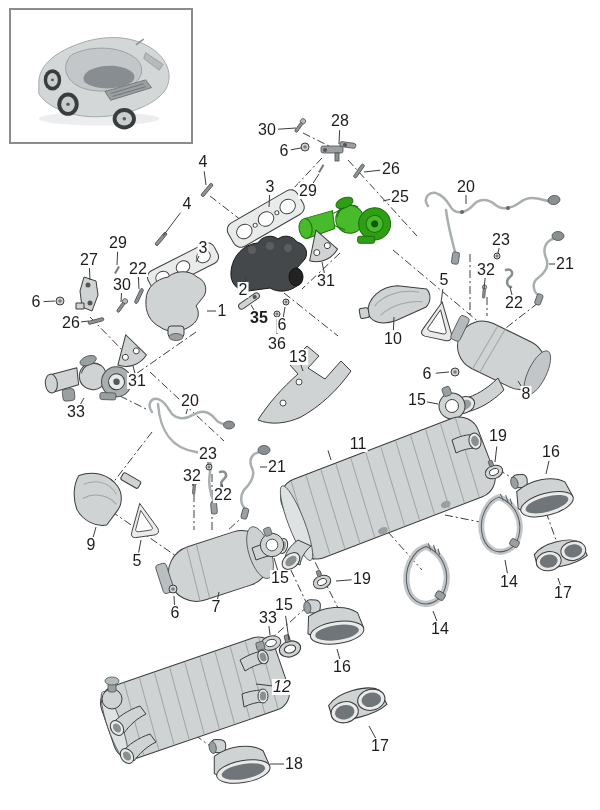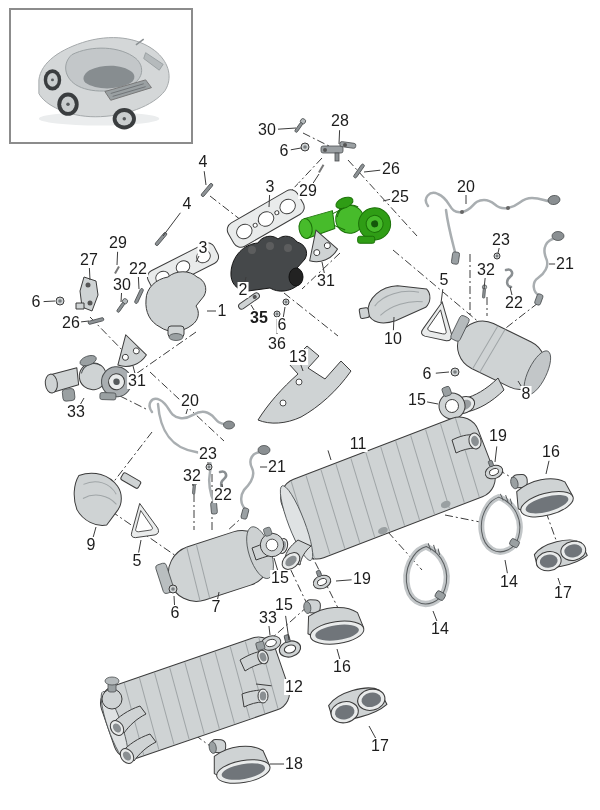--- a/index.html
+++ b/index.html
@@ -452,16 +452,16 @@
       <span class="callout" style="left: 362px; top: 579px;">19</span>
       <span class="callout" style="left: 440px; top: 629px;">14</span>
       <span class="callout" style="left: 509px; top: 582px;">14</span>
       <span class="callout" style="left: 342px; top: 667px;">16</span>
       <span class="callout" style="left: 563px; top: 593px;">17</span>
       <span class="callout" style="left: 380px; top: 746px;">17</span>
       <span class="callout" style="left: 284px; top: 605px;">15</span>
       <span class="callout" style="left: 268px; top: 618px; text-align: center;">33</span>
       <span class="callout" style="left: 175px; top: 613px;">6</span>
       <span class="callout" style="left: 216px; top: 607px;">7</span>
-      <span class="callout" style="left: 294px; top: 687px;">12</span>
+      <span class="callout" style="left: 282px; top: 687px; font-style: italic;">12</span>
       <span class="callout" style="left: 294px; top: 764px;">18</span>
     </div>
 </div>
 
 </body></html>

